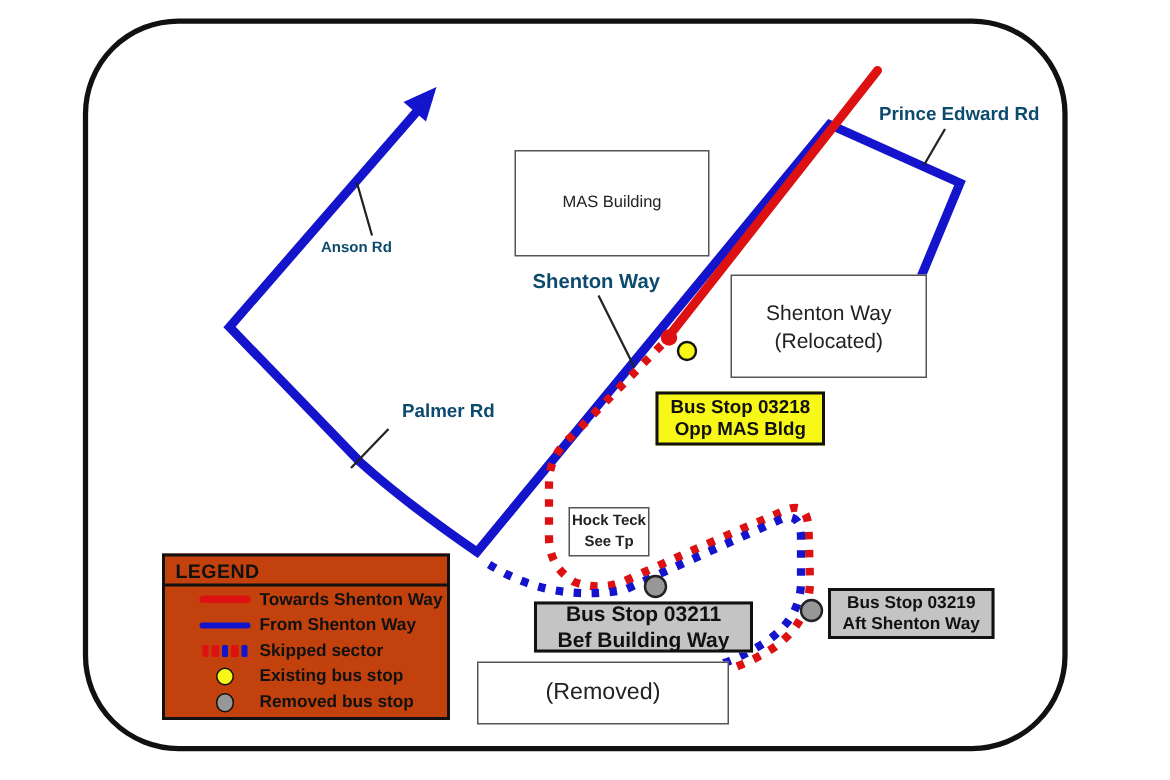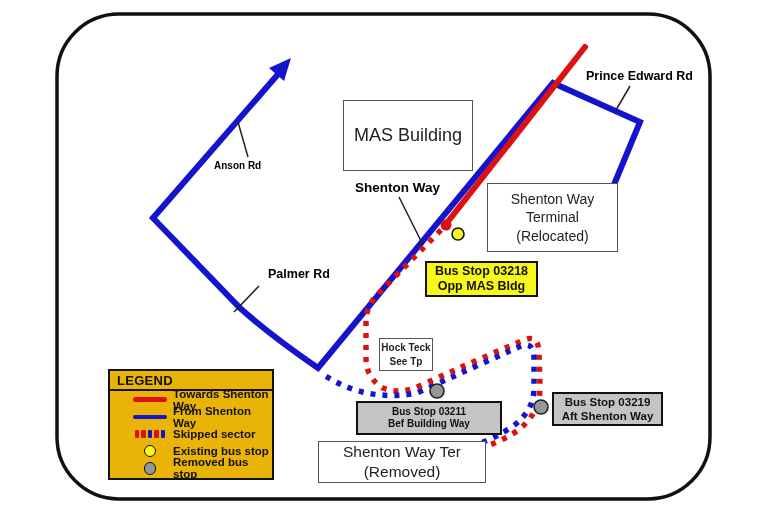--- a/index.html
+++ b/index.html
@@ -4,37 +4,37 @@
 <style>
   html,body{margin:0;padding:0;}
   body{
     width:780px;height:520px;position:relative;overflow:hidden;
     background:#ffffff;
     font-family:"Liberation Sans", sans-serif;
     color:#111;
   }
   svg{position:absolute;left:0;top:0;}
   .roadlabel{
-    position:absolute;font-weight:bold;color:#000000;white-space:nowrap;
+    position:absolute;font-weight:bold;color:#0c4a6e;white-space:nowrap;
   }
   .bldg{
     position:absolute;background:#ffffff;border:1.5px solid #555;
     box-sizing:border-box;text-align:center;color:#222;
     display:flex;flex-direction:column;justify-content:center;line-height:1.32;
   }
   .stopbox{
     position:absolute;border:2px solid #111;box-sizing:border-box;
     font-weight:bold;text-align:center;color:#111;
     display:flex;flex-direction:column;justify-content:center;line-height:1.22;
   }
-  .yellow-box{background:var(--highlight_yellow,#f8f818);}
+  .yellow-box{background:var(--highlight_yellow,#f8f818);margin-left:12px;}
   .gray-box{background:var(--gray_box,#c4c4c4);}
   #legend{
-    position:absolute;left:108px;top:369px;width:166px;height:111px;
-    background:#eab308;border:2.5px solid #111;box-sizing:border-box;
+    position:absolute;left:108px;top:369px;width:192px;height:111px;
+    background:#c2410c;border:2.5px solid #111;box-sizing:border-box;
   }
   .legend-title{
     font-weight:bold;font-size:13px;padding:2px 7px 1px 7px;
     border-bottom:2px solid #111;letter-spacing:.3px;
   }
   .legend-row{display:flex;align-items:center;height:17.2px;padding-left:17px;}
   .legend-swatch{width:46px;display:flex;justify-content:center;align-items:center;gap:2px;flex:none;}
   .sw-line{width:34px;height:4.5px;border-radius:2.5px;}
   .sw-line-red{background:var(--towards_red,#dd1111);}
   .sw-line-blue{background:var(--from_blue,#1414cc);}
@@ -73,46 +73,44 @@
   <circle cx="458" cy="234" r="6" style="fill:var(--existing_stop_yellow,#f8f818)" stroke="#111" stroke-width="1.6"></circle>
   <circle cx="437" cy="391" r="7" style="fill:var(--removed_stop_gray,#979797)" stroke="#222" stroke-width="1.6"></circle>
   <circle cx="541" cy="407" r="7" style="fill:var(--removed_stop_gray,#979797)" stroke="#222" stroke-width="1.6"></circle>
 </svg>
 
 <div class="roadlabel" style="left:214px;top:160px;font-size:10px;">Anson Rd</div>
 <div class="roadlabel" style="left:231px;top:267px;font-size:12.5px;padding-left:37px;">Palmer Rd</div>
 <div class="roadlabel" style="left:355px;top:180px;font-size:13.5px;">Shenton Way</div>
 <div class="roadlabel" style="left:586px;top:69px;font-size:12.5px;">Prince Edward Rd</div>
 
-<div class="bldg" style="left:343px;top:100px;width:130px;height:71px;font-size:18px;">
+<div class="bldg" style="left:343px;top:100px;width:130px;height:71px;font-size:11px;">
   <span>MAS Building</span>
 </div>
 
 <div class="bldg" style="left:487px;top:183px;width:131px;height:69px;font-size:14px;">
   <span>Shenton Way</span>
-  <span>Terminal</span>
   <span>(Relocated)</span>
 </div>
 
 <div class="bldg" style="left:379px;top:338px;width:54px;height:33px;font-size:10px;font-weight:bold;align-items:center;">
   <span>Hock Teck</span>
   <span>See Tp</span>
 </div>
 
 <div class="bldg" style="left:318px;top:441px;width:168px;height:42px;font-size:15.5px;">
-  <span>Shenton Way Ter</span>
   <span>(Removed)</span>
 </div>
 
 <div class="stopbox yellow-box" style="left:425px;top:261px;width:113px;height:36px;font-size:12.5px;">
   <span>Bus Stop 03218</span>
   <span>Opp MAS Bldg</span>
 </div>
 
-<div class="stopbox gray-box" style="left:356px;top:401px;width:146px;height:34px;font-size:10px;">
+<div class="stopbox gray-box" style="left:356px;top:401px;width:146px;height:34px;font-size:14px;">
   <span>Bus Stop 03211</span>
   <span>Bef Building Way</span>
 </div>
 
 <div class="stopbox gray-box" style="left:552px;top:392px;width:111px;height:34px;font-size:11.5px;">
   <span>Bus Stop 03219</span>
   <span>Aft Shenton Way</span>
 </div>
 
 <div id="legend">

